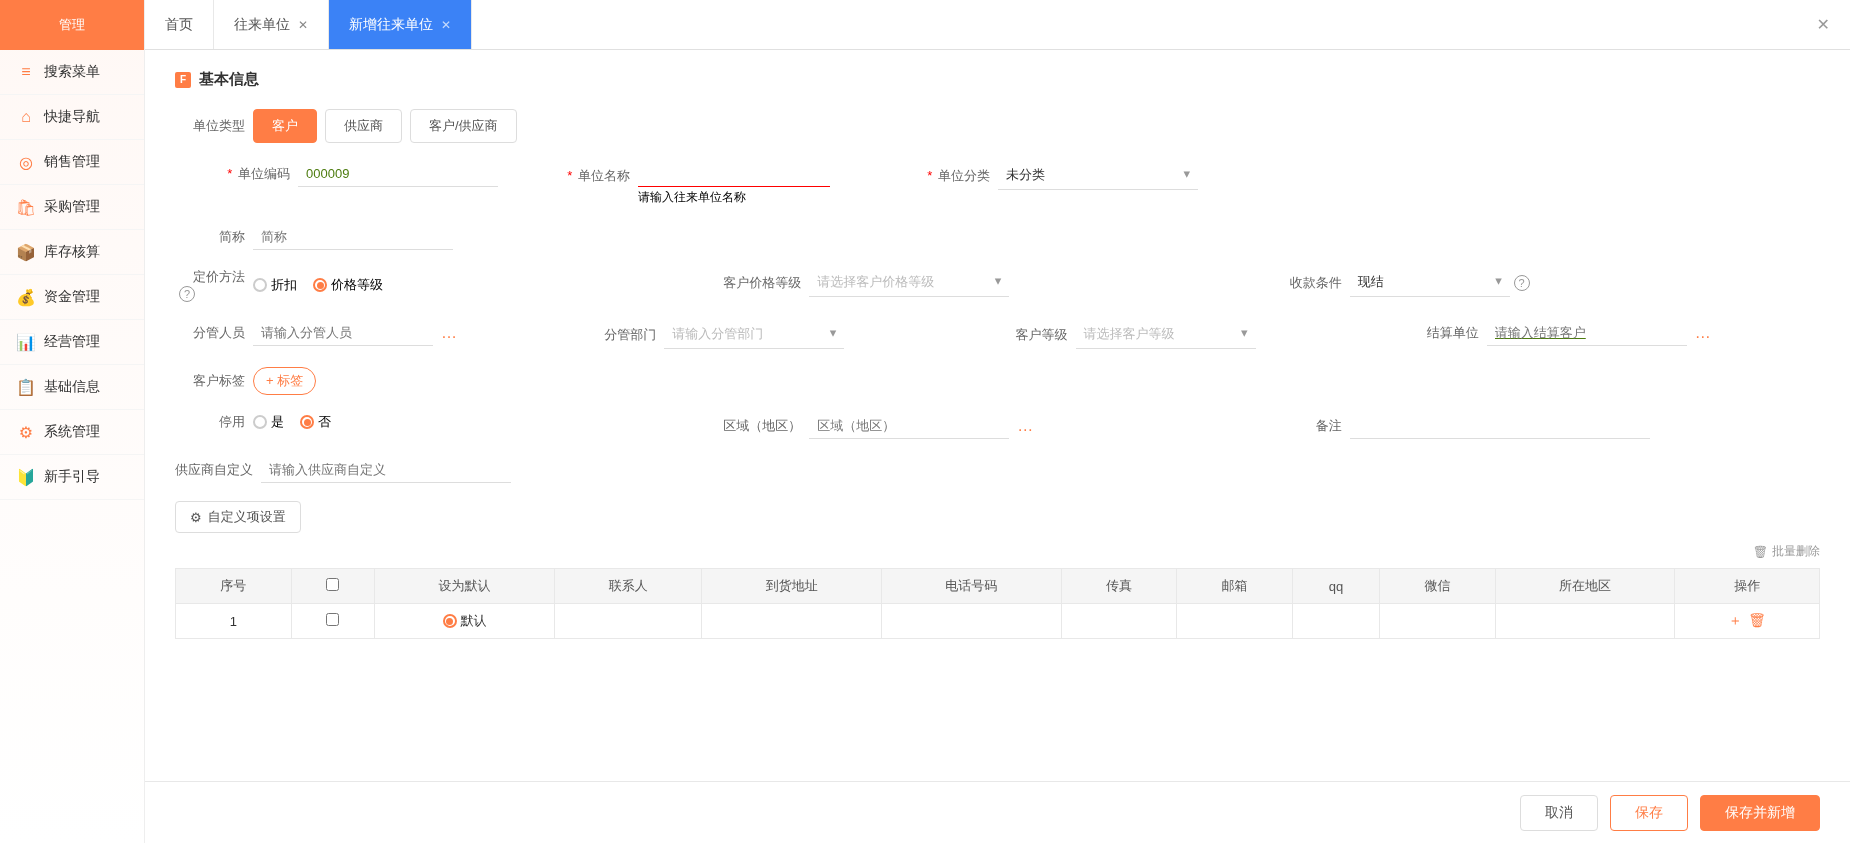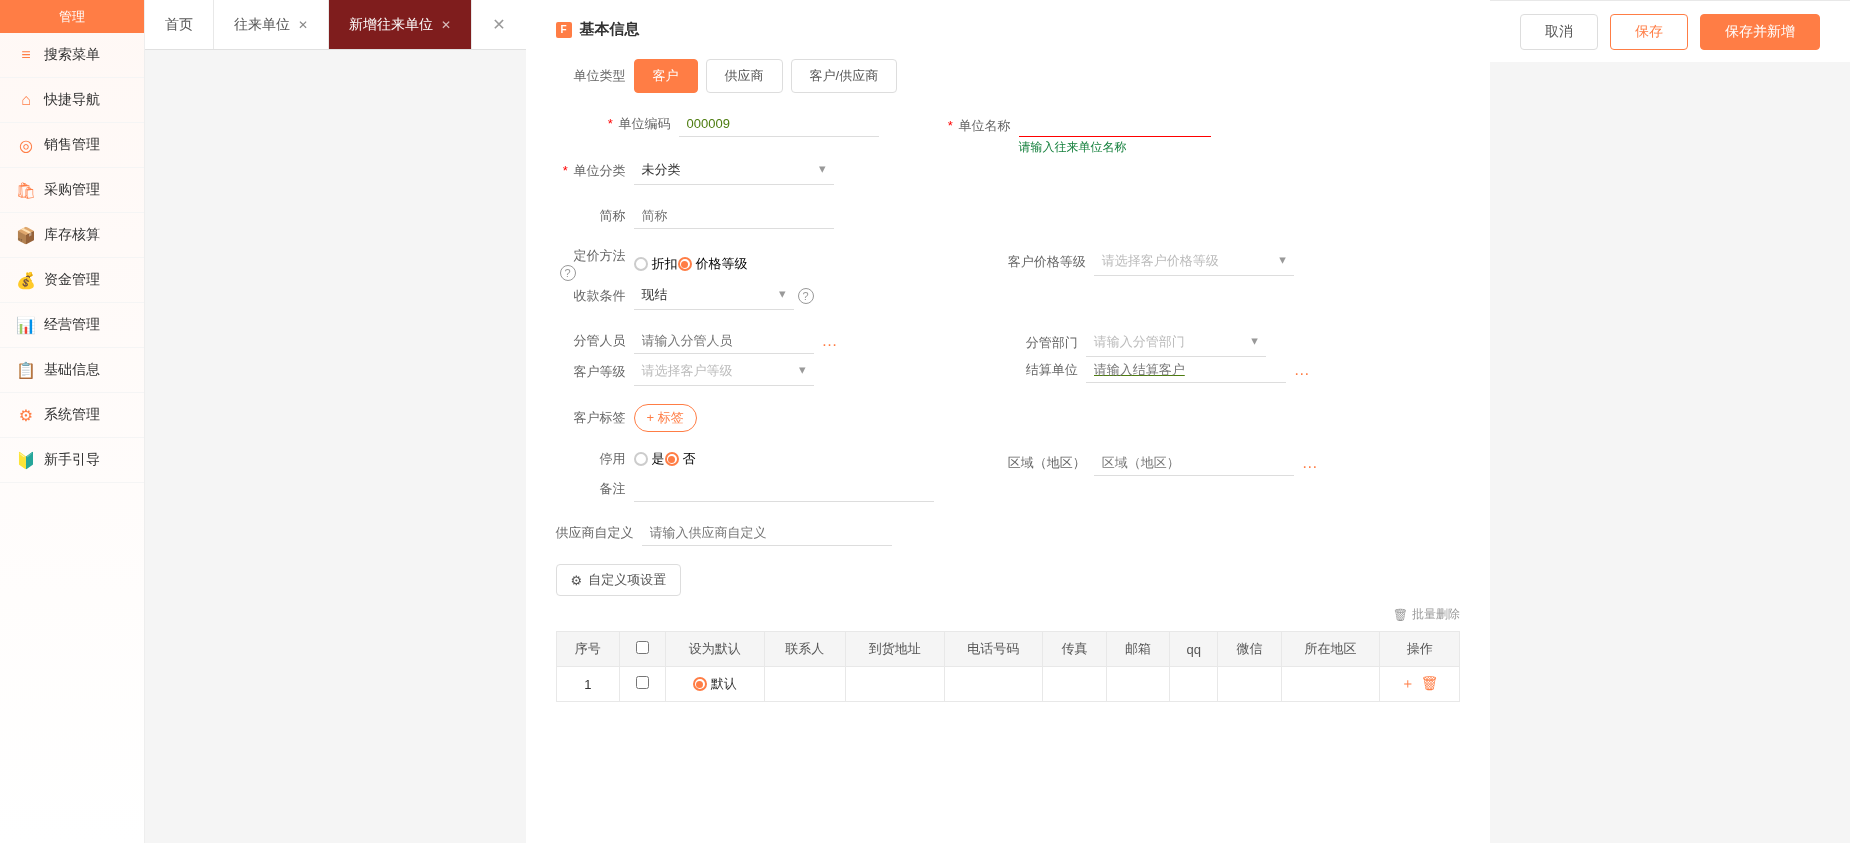--- a/index.html
+++ b/index.html
@@ -8,21 +8,21 @@
     
     .sidebar {
       width: 145px;
       background: linear-gradient(180deg, #fff8f5 0%, #fff 100%);
       border-right: 1px solid #eee;
       display: flex;
       flex-direction: column;
       flex-shrink: 0;
     }
     .sidebar-logo {
-      height: 33px;
+      height: 50px;
       background: #ff7d45;
       display: flex;
       align-items: center;
       justify-content: center;
     }
     .sidebar-item {
       display: flex;
       align-items: center;
       gap: 8px;
       padding: 12px 16px;
@@ -38,21 +38,21 @@
       align-items: center;
       justify-content: center;
       color: #ff7d45;
       font-size: 16px;
     }
 
     
     .main {
       flex: 1;
       display: flex;
-      flex-direction: row;
+      flex-direction: column;
       overflow: hidden;
     }
 
     
     .tab-bar {
       height: 50px;
       background: #fff;
       border-bottom: 1px solid #e0e0e0;
       display: flex;
       align-items: stretch;
@@ -63,21 +63,21 @@
       align-items: center;
       padding: 0 20px;
       font-size: 14px;
       cursor: pointer;
       color: #555;
       border-right: 1px solid #e8e8e8;
       gap: 8px;
       white-space: nowrap;
     }
     .tab.active {
-      background: #7f1d1d;
+      background: #3b82f6;
       color: #fff;
     }
     .tab .close-icon {
       font-size: 12px;
       opacity: 0.7;
     }
     .tab-close-btn {
       margin-left: auto;
       padding: 0 20px;
       display: flex;
@@ -139,21 +139,21 @@
       border-bottom: 1px solid #ddd;
       padding: 5px 8px;
       font-size: 13px;
       outline: none;
       background: transparent;
       color: #4d7c0f;
       max-width: 200px;
     }
     .form-input.error { border-bottom-color: #f00; }
     .error-msg {
-      color: #15803d;
+      color: #000000;
       font-size: 12px;
       margin-top: 2px;
       display: block;
     }
     .input-with-error {
       display: flex;
       flex-direction: column;
     }
 
     
@@ -173,20 +173,21 @@
     }
     .btn.active, .btn.primary-orange {
       background: #ff7d45;
       color: #fff;
       border-color: #ff7d45;
     }
 
     
     .radio-group {
       display: flex;
+      gap: 16px;
       align-items: center;
     }
     .radio-item {
       display: flex;
       align-items: center;
       gap: 4px;
       font-size: 13px;
       cursor: pointer;
     }
     .radio-circle {

